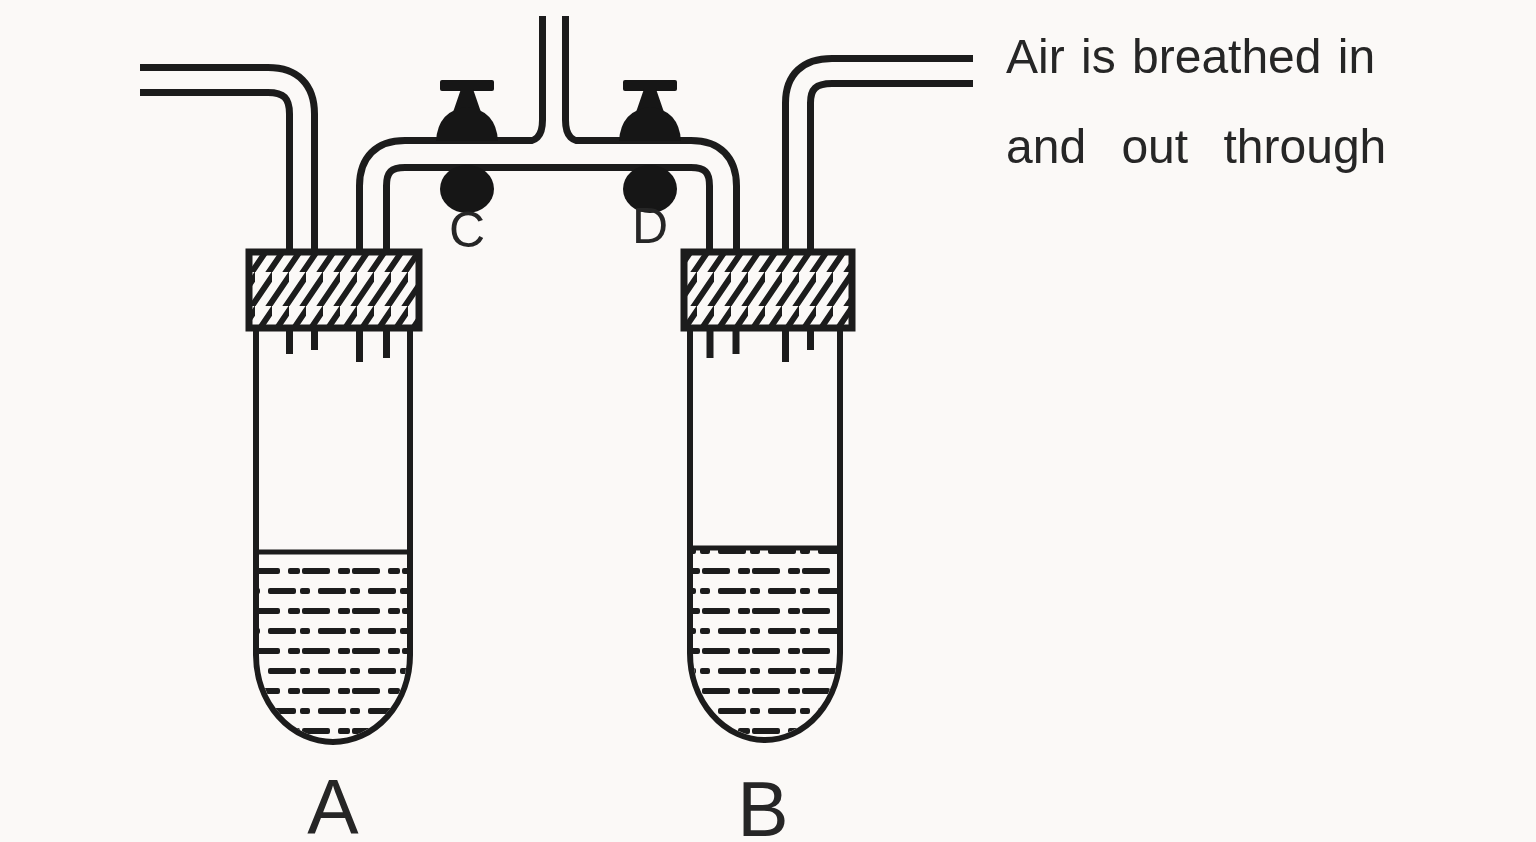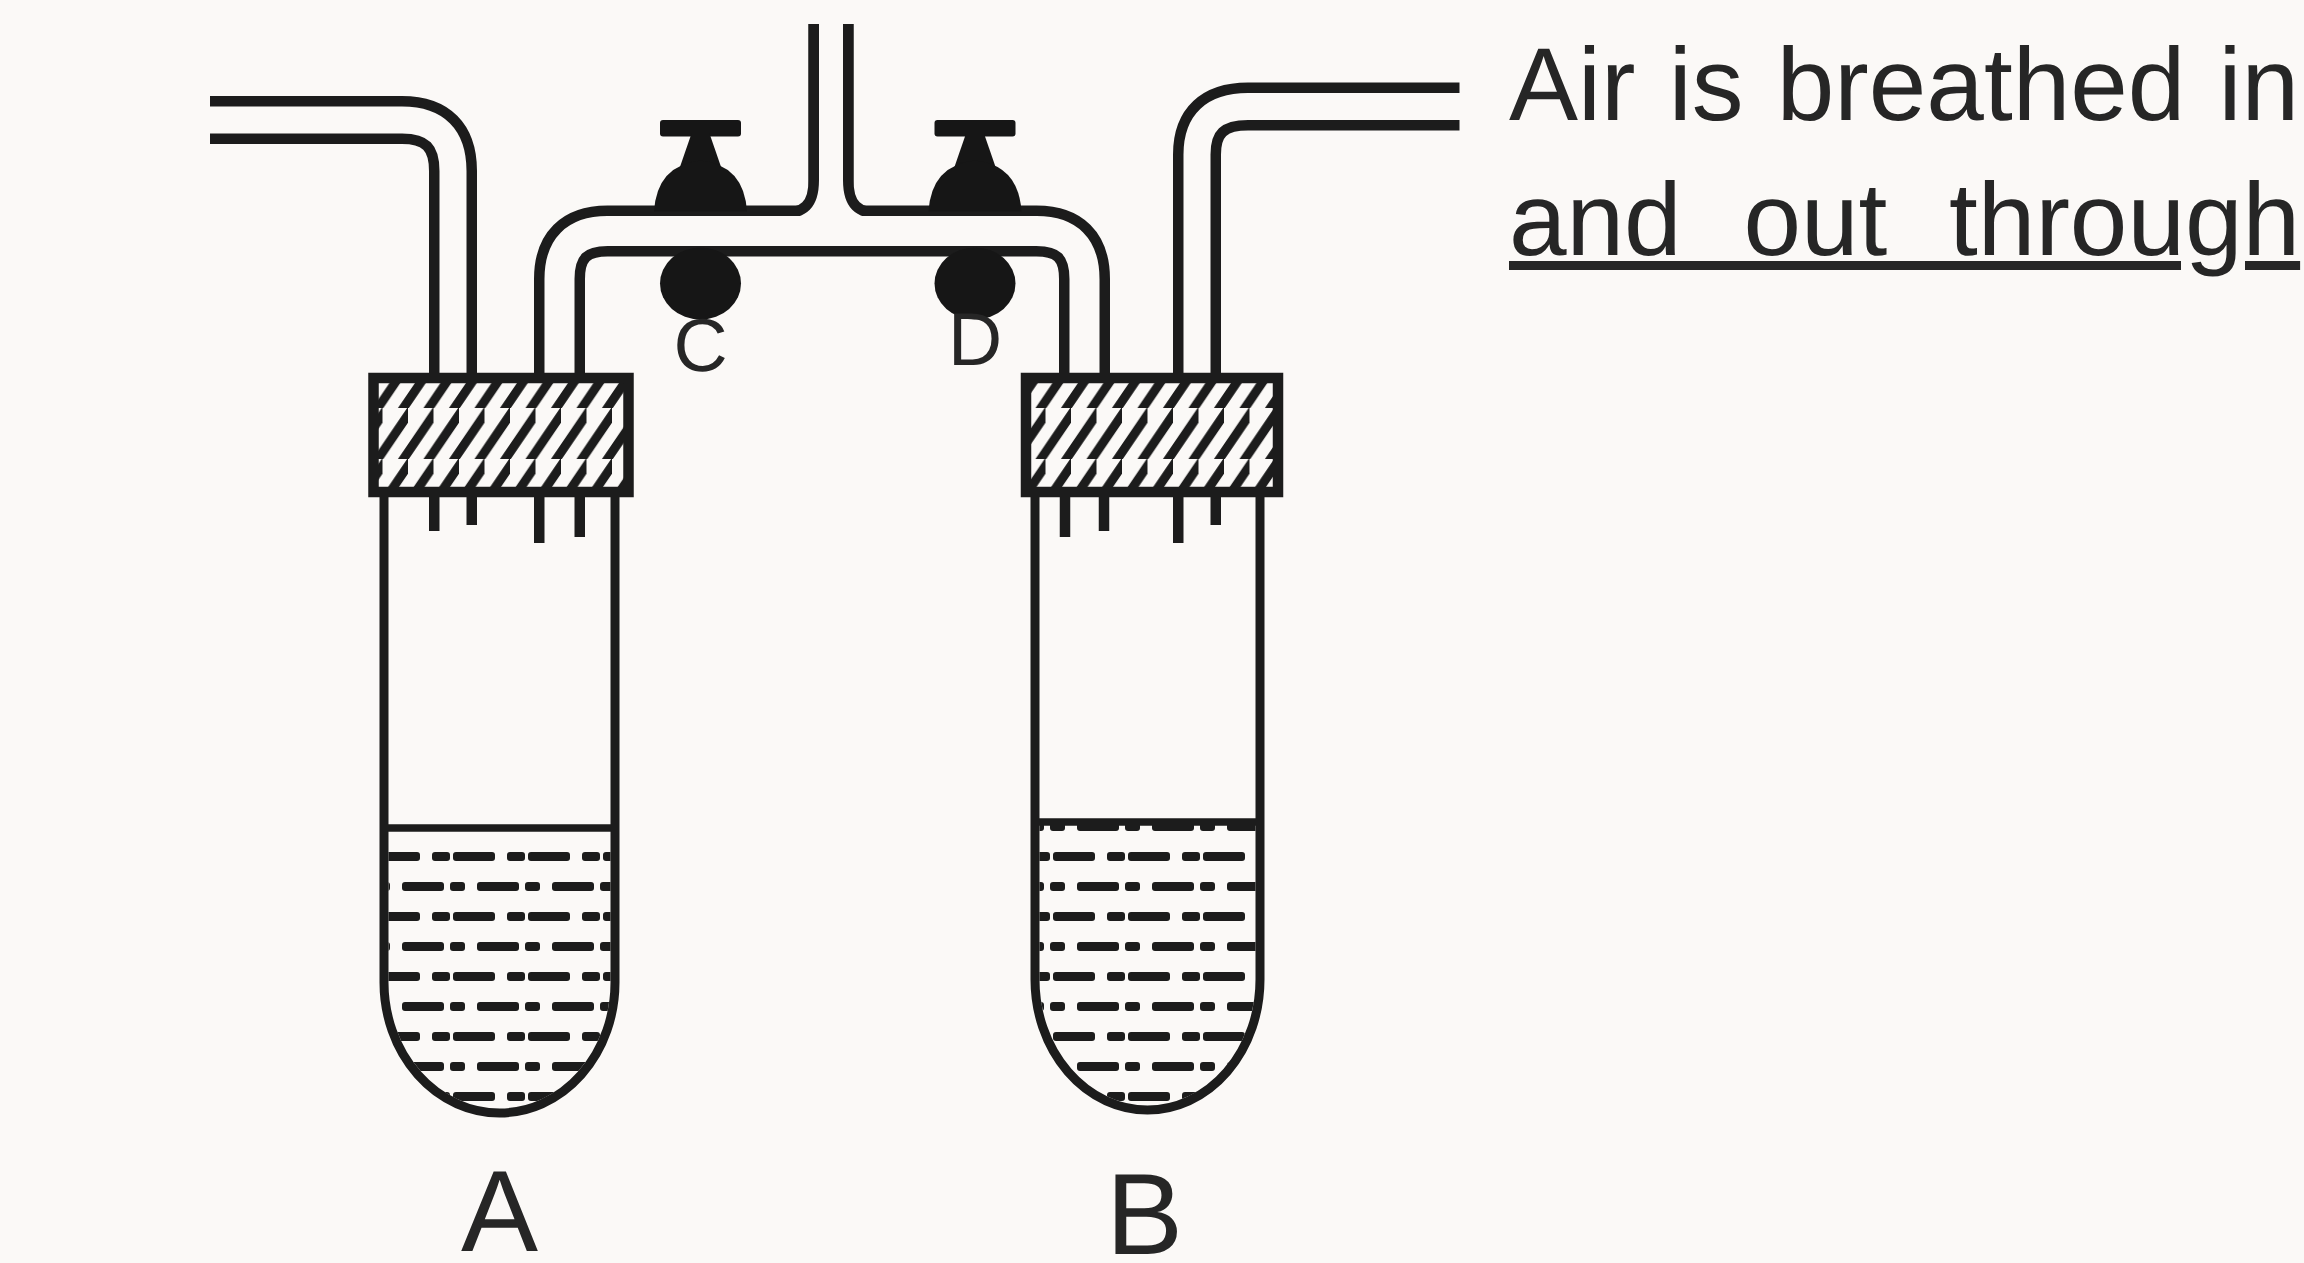--- a/index.html
+++ b/index.html
@@ -24,27 +24,27 @@
     font-family: "Liberation Sans", sans-serif;
     fill: #262626;
   }
   .tap-label { font-size: 50px; }
   .tube-label { font-size: 77px; }
   .caption {
     position: absolute;
     left: 1006px;
     top: 12px;
     width: 530px;
-    font-size: 69px;
+    font-size: 48px;
     line-height: 90px;
     color: #262626;
     white-space: nowrap;
   }
   .caption .ws1 { word-spacing: 3px; }
-  .caption .ws2 { word-spacing: 22px; text-decoration: underline; }
+  .caption .ws2 { word-spacing: 22px; }
   .caption .ws3 { word-spacing: 16px; }
 </style>
 </head>
 <body>
 
 <div class="figure-canvas">
 
   <svg width="1536" height="842" viewBox="0 0 1536 842">
     <defs>
 

